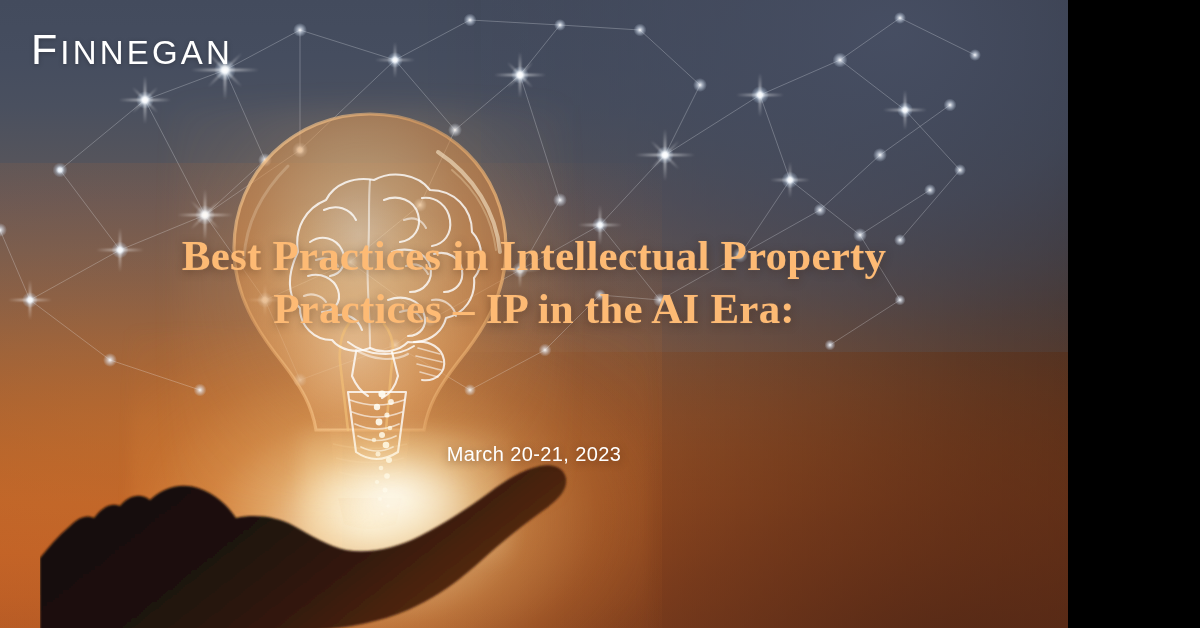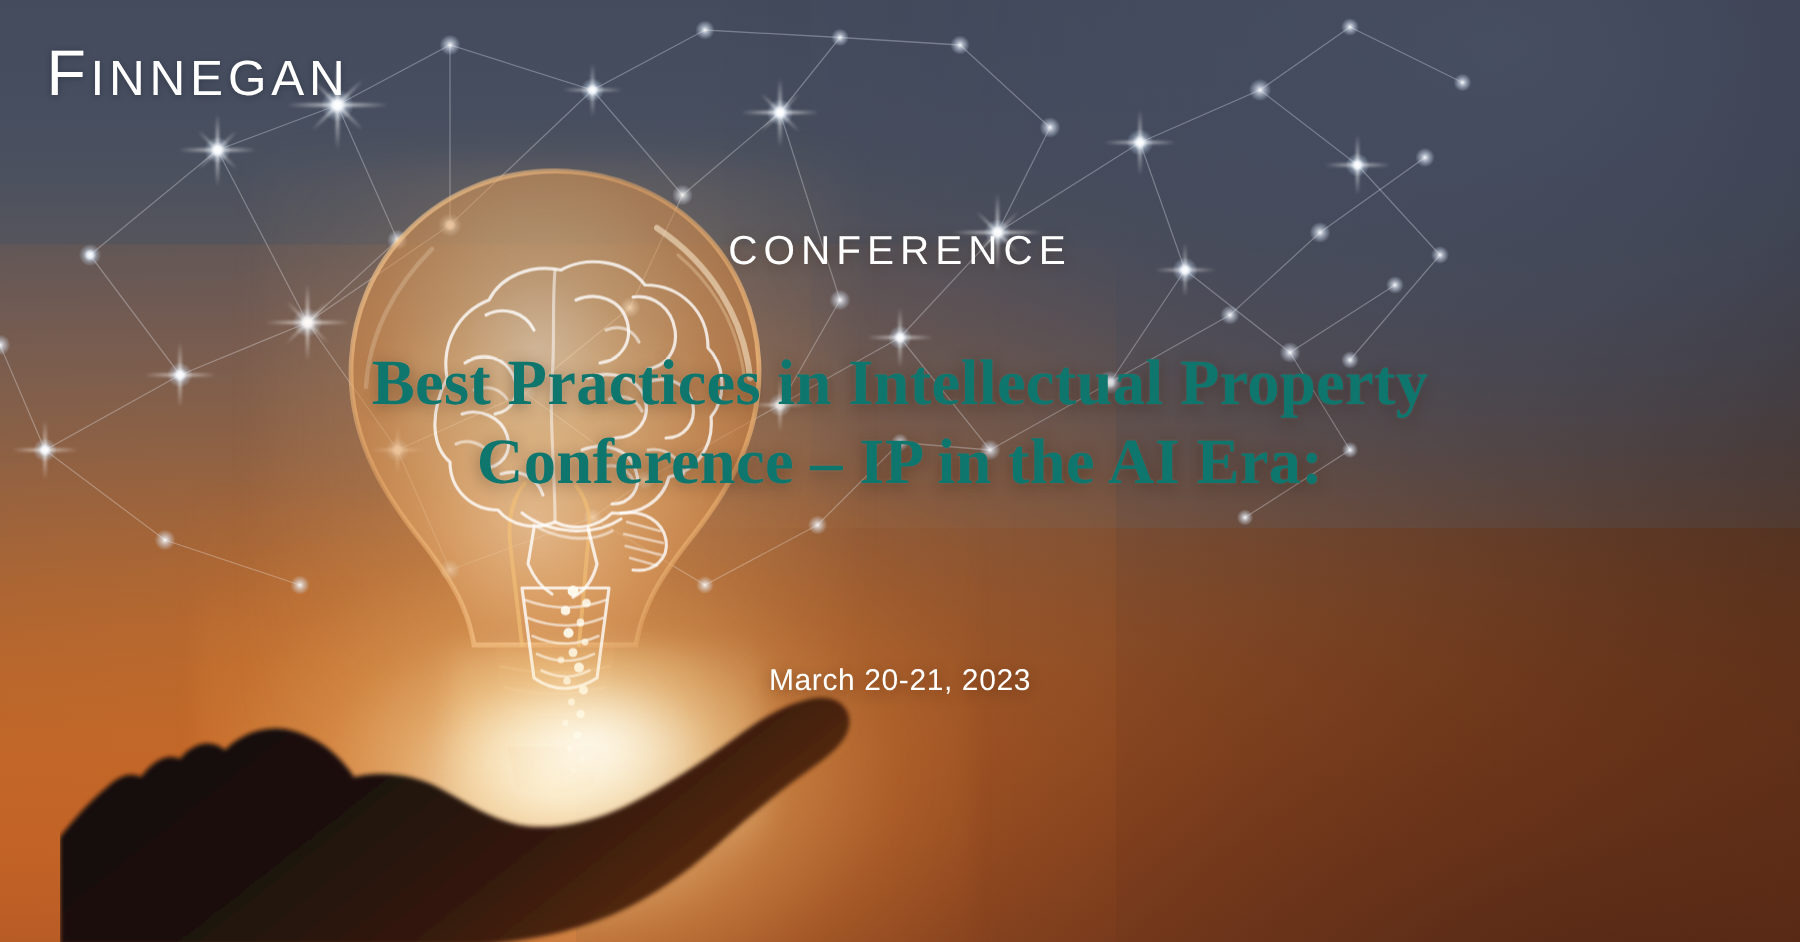--- a/index.html
+++ b/index.html
@@ -8,21 +8,21 @@
   html, body {
     width:1200px; height:628px;
     background:#000;
     font-family:"Liberation Sans", sans-serif;
     overflow:hidden;
   }
 
   
   #banner{
     position:relative;
-    width:1200px; height:628px;
+    width:1068px; height:628px;
     overflow:hidden;
     isolation:isolate;
   }
 
   
   .sky{
     position:absolute; inset:0;
     background:
       linear-gradient(
         to bottom,
@@ -175,21 +175,21 @@
     font-weight:300;
     font-size:27px;
     letter-spacing:4.0px;
     text-shadow:0 1px 7px rgba(70,40,18,0.40);
   }
 
   .title{
     position:absolute;
     left:0; right:0; top:229px;
     text-align:center;
-    color:#0f766e;
+    color:#fdba74;
     font-family:"Liberation Serif", serif;
     font-weight:bold;
     font-size:43px;
     line-height:53px;
     letter-spacing:0.2px;
     text-shadow:0 2px 10px rgba(60,30,12,0.42), 0 0 2px rgba(255,255,255,0.12);
   }
   .title .tl{ display:block; white-space:nowrap; }
 
   .dateline{
@@ -589,22 +589,21 @@
                C 484 94 462 112 442 130
                C 420 150 396 168 368 180
                C 340 192 308 198 276 200 Z"></path>
     </svg>
   </div>
 
   <div class="logo">
     <span>F</span><span class="sc">INNEGAN</span>
   </div>
 
-  <div class="kicker">CONFERENCE</div>
 
   <div class="title">
     <span class="tl">Best Practices in Intellectual Property</span>
-    <span class="tl">Conference – IP in the AI Era:</span>
+    <span class="tl">Practices – IP in the AI Era:</span>
   </div>
 
   <div class="dateline">March 20-21, 2023</div>
 
 </div>
 
 </body></html>

